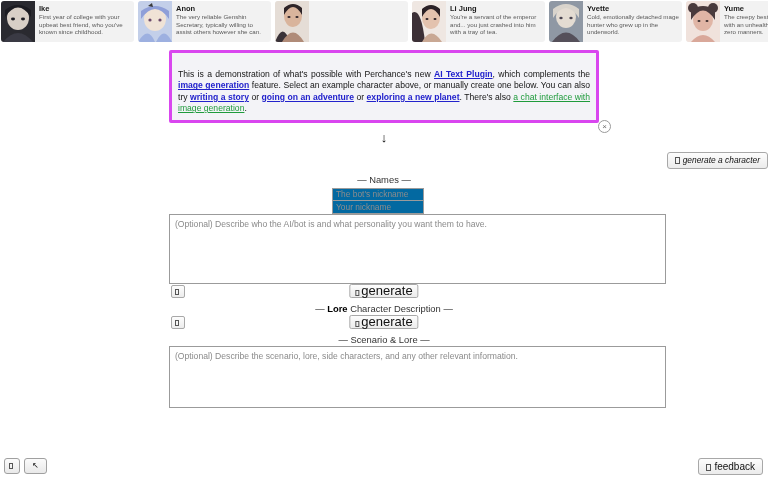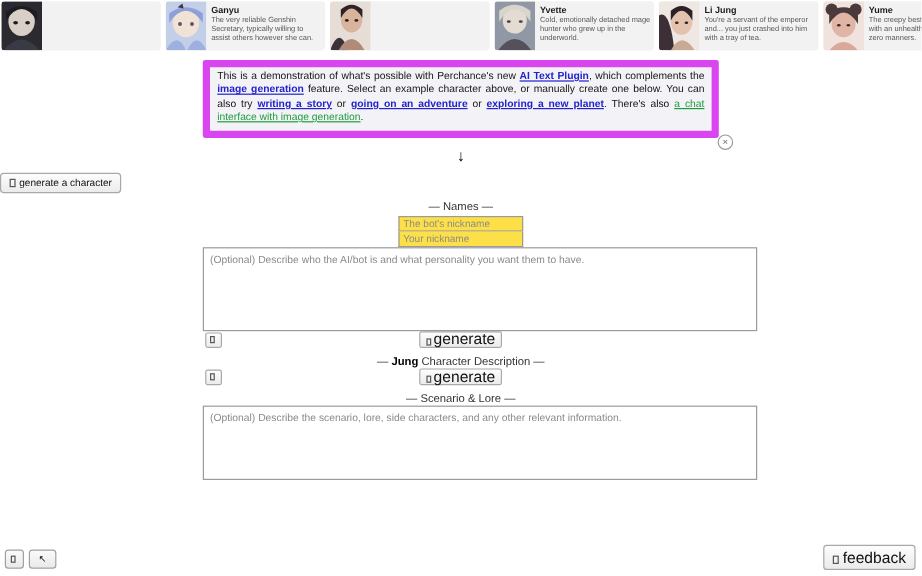--- a/index.html
+++ b/index.html
@@ -63,23 +63,23 @@
   }
 
   
   .banner-wrap {
     position: relative;
     margin: 6px auto 0 auto;
     width: 430px;
   }
   .banner {
     background: #f3f3f7;
-    border: 6px solid #d946ef;
+    border: 3px solid #d946ef;
     border-radius: 2px;
-    padding: 2px 6px 5px 6px;
+    padding: 16px 6px 5px 6px;
     font-size: 8.6px;
     line-height: 11.4px;
     text-align: justify;
     color: #141414;
   }
   .banner a {
     color: #2222cc;
     text-decoration: underline;
     font-weight: bold;
   }
@@ -107,21 +107,21 @@
   
   .arrow-down {
     text-align: center;
     font-size: 13px;
     line-height: 14px;
     color: #000000;
     margin-top: 8px;
   }
 
   
-  .center { text-align: left; }
+  .center { text-align: right; font-style: italic; }
 
   .btn {
     display: inline-block;
     font-family: "Liberation Sans", sans-serif;
     font-size: 8.4px;
     line-height: 11px;
     padding: 2px 7px;
     background: linear-gradient(#fdfdfd, #ebebeb);
     border: 1px solid #a8a8a8;
     border-radius: 3px;
@@ -148,40 +148,40 @@
     text-align: center;
   }
   .section-title b { color: #000000; }
 
   .names-box {
     width: 104px;
     margin: 2px auto 0 auto;
   }
   .name-input {
     display: block;
-    width: 104px;
+    width: 92px;
     height: 13px;
     font-family: "Liberation Sans", sans-serif;
     font-size: 8.4px;
     line-height: 11px;
     padding: 1px 3px;
     border: 1px solid #9b9b9b;
     border-radius: 0;
-    background: #fde047;
+    background: #0369a1;
     color: #111;
     outline: none;
   }
   .name-input + .name-input { border-top: none; }
   .name-input::placeholder { color: #8c8c8c; }
 
   
   .ta-section { width: 430px; margin: 0 auto; position: relative; }
   textarea.desc {
     display: block;
-    width: 462px;
+    width: 497px;
     font-family: "Liberation Sans", sans-serif;
     font-size: 8.6px;
     line-height: 11px;
     padding: 4px 5px;
     border: 1px solid #9b9b9b;
     background: #ffffff;
     color: #111;
     resize: none;
     outline: none;
     overflow: hidden;
@@ -247,21 +247,21 @@
     cursor: pointer;
   }
   .corner-btn.wide { padding: 2px 7px; }
   .cursor-ico { font-size: 8px; line-height: 9px; }
   .corner-right {
     position: absolute;
     right: 5px;
     bottom: 6px;
   }
   .feedback-btn {
-    font-size: 13px;
+    font-size: 10px;
     line-height: 11px;
     padding: 2px 7px;
     background: linear-gradient(#fdfdfd, #ebebeb);
     border: 1px solid #a8a8a8;
     border-radius: 3px;
     cursor: pointer;
     white-space: nowrap;
   }
   .page { position: relative; width: 768px; height: 480px; }
 </style>
@@ -275,38 +275,42 @@
     <div class="char-card">
       <div class="char-thumb">
         <svg viewBox="0 0 34 41" preserveAspectRatio="none" aria-hidden="true">
           <rect x="0" y="0" width="34" height="41" fill="#2a2a30"></rect>
           <ellipse cx="17" cy="17" rx="11" ry="12" fill="#d8cfc6"></ellipse>
           <path d="M4 16 Q17 -3 30 16 L30 9 Q17 -1 4 9 Z" fill="#1c1c22"></path>
           <path d="M2 41 Q17 23 32 41 Z" fill="#3a3a44"></path>
           <ellipse cx="12" cy="18" rx="2" ry="1.4" fill="#1c1c22"></ellipse>
           <ellipse cx="22" cy="18" rx="2" ry="1.4" fill="#1c1c22"></ellipse>
         </svg>
+      </div>
+      <div class="char-meta">
+        <div class="char-name">Ike</div>
+        <div class="char-desc">First year of college with your upbeat best friend, who you've known since childhood.</div>
       </div>
     </div>
 
     <div class="char-card">
       <div class="char-thumb">
         <svg viewBox="0 0 34 41" preserveAspectRatio="none" aria-hidden="true">
           <rect x="0" y="0" width="34" height="41" fill="#c3cfe9"></rect>
           <ellipse cx="17" cy="18" rx="11" ry="12" fill="#f0e3d6"></ellipse>
           <path d="M3 18 Q17 -2 31 18 L31 10 Q17 0 3 10 Z" fill="#8f9fd8"></path>
           <path d="M0 41 Q10 24 17 41 Z" fill="#9db0e0"></path>
           <path d="M34 41 Q26 24 18 41 Z" fill="#9db0e0"></path>
           <circle cx="12" cy="19" r="1.6" fill="#6b4a6b"></circle>
           <circle cx="22" cy="19" r="1.6" fill="#6b4a6b"></circle>
           <path d="M10 5 L14 2 L15 6 Z" fill="#3a3a3a"></path>
         </svg>
       </div>
       <div class="char-meta">
-        <div class="char-name">Ganyu</div>
+        <div class="char-name">Anon</div>
         <div class="char-desc">The very reliable Genshin Secretary, typically willing to assist others however she can.</div>
       </div>
     </div>
 
     <div class="char-card">
       <div class="char-thumb">
         <svg viewBox="0 0 34 41" preserveAspectRatio="none" aria-hidden="true">
           <rect x="0" y="0" width="34" height="41" fill="#e5ddd6"></rect>
           <path d="M0 41 Q8 20 15 41 Z" fill="#3a3238"></path>
           <ellipse cx="18" cy="15" rx="9" ry="11" fill="#d9b49c"></ellipse>
@@ -314,49 +318,49 @@
           <path d="M7 41 Q18 22 29 41 Z" fill="#b08b78"></path>
           <ellipse cx="14" cy="16" rx="1.6" ry="1.1" fill="#2e2428"></ellipse>
           <ellipse cx="22" cy="16" rx="1.6" ry="1.1" fill="#2e2428"></ellipse>
         </svg>
       </div>
     </div>
 
     <div class="char-card">
       <div class="char-thumb">
         <svg viewBox="0 0 34 41" preserveAspectRatio="none" aria-hidden="true">
-          <rect x="0" y="0" width="34" height="41" fill="#8f98a4"></rect>
-          <ellipse cx="17" cy="16" rx="10" ry="11" fill="#e4dcd2"></ellipse>
-          <path d="M4 17 Q17 -3 30 17 L30 8 Q17 -2 4 8 Z" fill="#d9d4cc"></path>
-          <path d="M3 41 Q17 22 31 41 Z" fill="#55505a"></path>
-          <ellipse cx="12" cy="17" rx="1.7" ry="1.2" fill="#4a4450"></ellipse>
-          <ellipse cx="22" cy="17" rx="1.7" ry="1.2" fill="#4a4450"></ellipse>
-        </svg>
-      </div>
-      <div class="char-meta">
-        <div class="char-name">Yvette</div>
-        <div class="char-desc">Cold, emotionally detached mage hunter who grew up in the underworld.</div>
-      </div>
-    </div>
-
-    <div class="char-card">
-      <div class="char-thumb">
-        <svg viewBox="0 0 34 41" preserveAspectRatio="none" aria-hidden="true">
           <rect x="0" y="0" width="34" height="41" fill="#efe7e2"></rect>
           <path d="M0 41 L0 12 Q9 6 13 41 Z" fill="#3c3036"></path>
           <ellipse cx="19" cy="17" rx="9" ry="11" fill="#e3c2ae"></ellipse>
           <path d="M10 16 Q19 0 28 16 L28 8 Q19 0 10 8 Z" fill="#2b2126"></path>
           <path d="M10 41 Q19 24 30 41 Z" fill="#c9a894"></path>
           <ellipse cx="15" cy="18" rx="1.5" ry="1" fill="#2b2126"></ellipse>
           <ellipse cx="23" cy="18" rx="1.5" ry="1" fill="#2b2126"></ellipse>
         </svg>
       </div>
       <div class="char-meta">
         <div class="char-name">Li Jung</div>
         <div class="char-desc">You're a servant of the emperor and... you just crashed into him with a tray of tea.</div>
+      </div>
+    </div>
+
+    <div class="char-card">
+      <div class="char-thumb">
+        <svg viewBox="0 0 34 41" preserveAspectRatio="none" aria-hidden="true">
+          <rect x="0" y="0" width="34" height="41" fill="#8f98a4"></rect>
+          <ellipse cx="17" cy="16" rx="10" ry="11" fill="#e4dcd2"></ellipse>
+          <path d="M4 17 Q17 -3 30 17 L30 8 Q17 -2 4 8 Z" fill="#d9d4cc"></path>
+          <path d="M3 41 Q17 22 31 41 Z" fill="#55505a"></path>
+          <ellipse cx="12" cy="17" rx="1.7" ry="1.2" fill="#4a4450"></ellipse>
+          <ellipse cx="22" cy="17" rx="1.7" ry="1.2" fill="#4a4450"></ellipse>
+        </svg>
+      </div>
+      <div class="char-meta">
+        <div class="char-name">Yvette</div>
+        <div class="char-desc">Cold, emotionally detached mage hunter who grew up in the underworld.</div>
       </div>
     </div>
 
     <div class="char-card">
       <div class="char-thumb">
         <svg viewBox="0 0 34 41" preserveAspectRatio="none" aria-hidden="true">
           <rect x="0" y="0" width="34" height="41" fill="#f0e2dc"></rect>
           <ellipse cx="17" cy="19" rx="10" ry="11" fill="#e0b5a5"></ellipse>
           <circle cx="7" cy="7" r="5" fill="#4a3a3c"></circle>
           <circle cx="27" cy="7" r="5" fill="#4a3a3c"></circle>
@@ -394,21 +398,21 @@
   </div>
 
   <div class="ta-section">
     <textarea class="desc ta-h70" placeholder="(Optional) Describe who the AI/bot is and what personality you want them to have." style=""></textarea>
     <div class="ta-footer">
       <span class="mini-btn"><span class="glyph-box sm"></span></span>
       <span class="gen-small"><span class="glyph-box sm"></span><span>generate</span></span>
     </div>
   </div>
 
-  <div class="section-title"><span>— </span><b>Jung</b><span> Character Description </span><span>—</span></div>
+  <div class="section-title"><span>— </span><b>Lore</b><span> Character Description </span><span>—</span></div>
   <div class="ta-section">
     <div class="ta-footer">
       <span class="mini-btn"><span class="glyph-box sm"></span></span>
       <span class="gen-small"><span class="glyph-box sm"></span><span>generate</span></span>
     </div>
   </div>
 
   <div class="section-title"><span>— </span><span>Scenario &amp; Lore</span><span> —</span></div>
   <div class="ta-section">
     <textarea class="desc ta-h62" placeholder="(Optional) Describe the scenario, lore, side characters, and any other relevant information." style=""></textarea>

